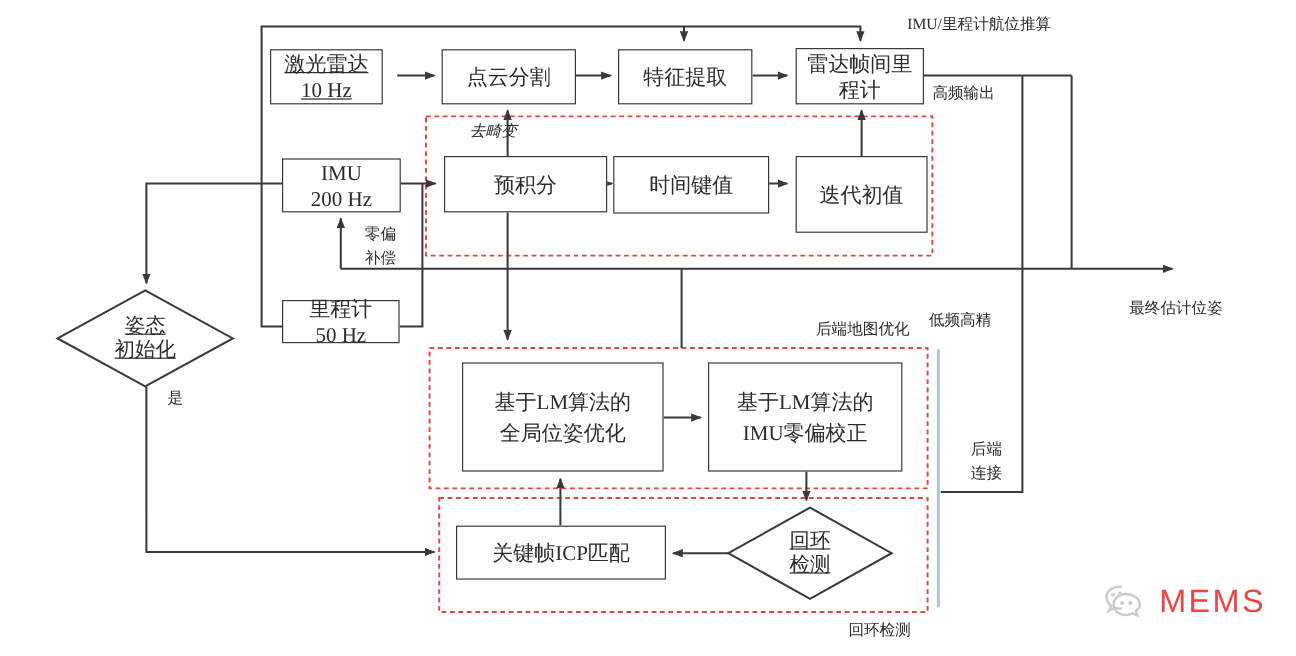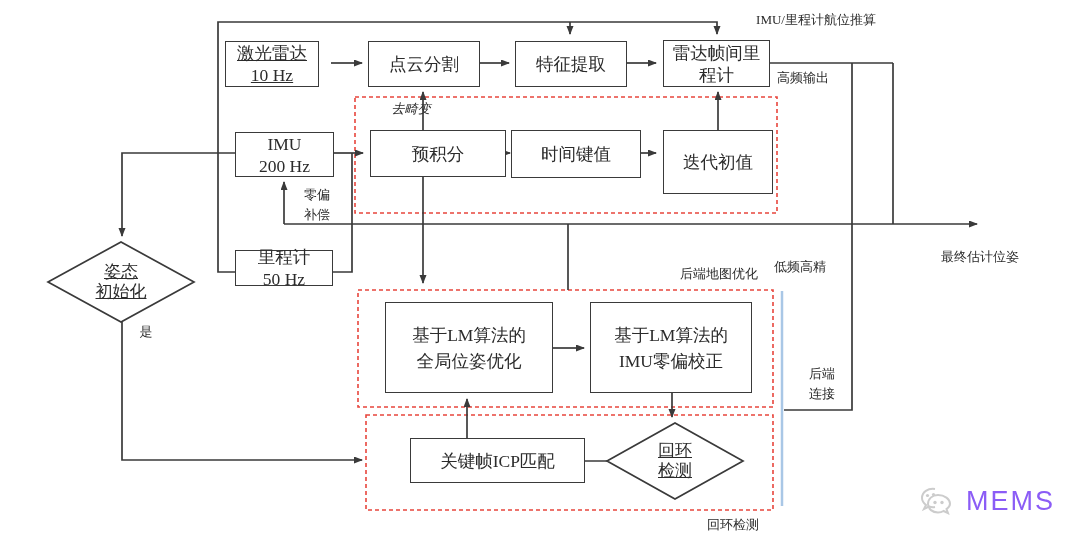--- a/index.html
+++ b/index.html
@@ -22,21 +22,21 @@
     position:absolute;transform:translate(-50%,-50%);
     font-size:17px;line-height:20px;text-align:center;white-space:nowrap;
   }
   .dtext span{display:block;text-decoration:underline;}
   #watermark{
     position:absolute;left:914px;top:478px;width:150px;height:46px;
     display:flex;align-items:center;color:#c9c9c9;
   }
   #watermark .brand{
     font-family:"Liberation Sans","DejaVu Sans",sans-serif;
-    font-size:27px;letter-spacing:2px;color:#8b5cf6;margin-left:6px;
+    font-size:27px;letter-spacing:2px;color:#ef4444;margin-left:6px;
   }
 </style>
 </head>
 <body>
 
 <div id="canvas">
 
   <svg id="wires" viewBox="0 0 1080 547" xmlns="http://www.w3.org/2000/svg">
     <defs>
       <marker id="ah" markerWidth="9" markerHeight="8" refX="8" refY="3.5" orient="auto" markerUnits="userSpaceOnUse">
@@ -127,21 +127,21 @@
   </div>
 
   <div class="box" style="left:385px;top:302px;width:168px;height:91px;line-height:26px;">
     <span>基于LM算法的</span>
     <span>全局位姿优化</span>
   </div>
   <div class="box" style="left:590px;top:302px;width:162px;height:91px;line-height:26px;">
     <span>基于LM算法的</span>
     <span>IMU零偏校正</span>
   </div>
-  <div class="box" style="left:380px;top:438px;width:175px;height:45px;margin-left:30px;">
+  <div class="box" style="left:380px;top:438px;width:175px;height:45px;">
     <span>关键帧ICP匹配</span>
   </div>
 
   <div class="dtext" style="left:121px;top:282px;">
     <span>姿态</span>
     <span>初始化</span>
   </div>
   <div class="dtext" style="left:675px;top:461px;">
     <span>回环</span>
     <span>检测</span>

